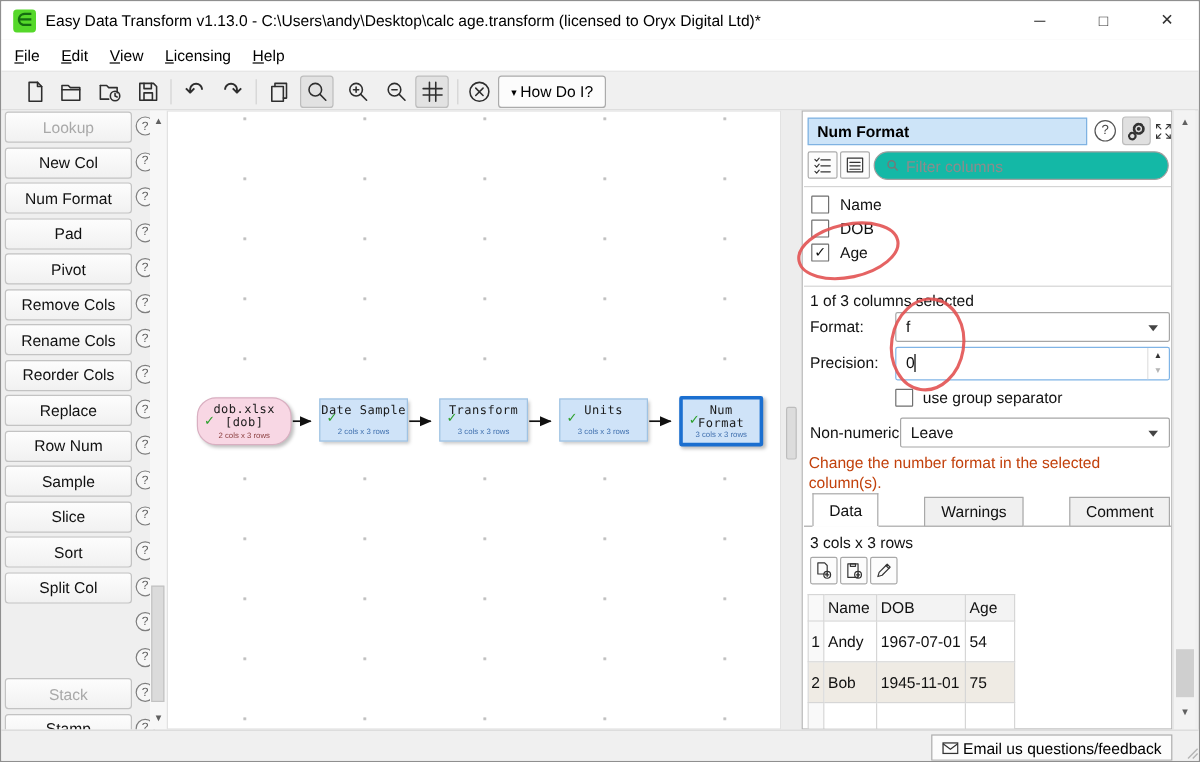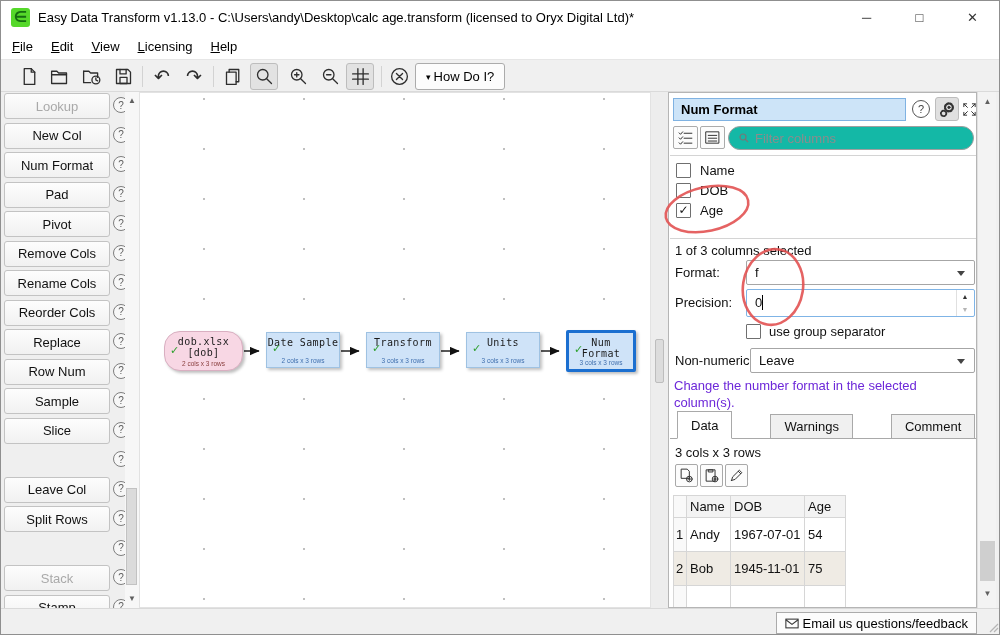--- a/index.html
+++ b/index.html
@@ -80,21 +80,21 @@
   .p-selinfo { position:absolute; left:6px; top:150px; }
   .p-label { position:absolute; left:6px; }
   .dd { position:absolute; border:1px solid #a6a6a6; background:#fff; border-radius:2px; height:25px; padding:4px 0 0 8px; }
   .dd .dd-caret { position:absolute; right:9px; top:10px; width:0; height:0; border-left:4.5px solid transparent; border-right:4.5px solid transparent; border-top:5px solid #444; }
   .spin { position:absolute; left:77px; top:196px; width:229px; height:28px; border:1px solid #7fb4e6; border-radius:2px; background:#fff; padding:5px 0 0 8px; }
   .spin .caret-line { display:inline-block; width:1px; height:15px; background:#000; vertical-align:text-bottom; margin-left:0px; }
   .spin-btns { position:absolute; right:1px; top:0; width:17px; height:26px; border-left:1px solid #e0e0e0; }
   .spin-btns div { height:13px; display:flex; align-items:center; justify-content:center; font-size:7px; color:#333; }
   .spin-btns .dn { color:#b5b5b5; }
   .p-groupsep { position:absolute; left:77px; top:231px; display:flex; align-items:flex-end; gap:8px; }
-  .p-desc { position:absolute; left:5px; top:284px; width:298px; line-height:17px; color:#6d28d9; }
+  .p-desc { position:absolute; left:5px; top:284px; width:298px; line-height:17px; color:#c2410c; }
   .tabs { position:absolute; left:8px; top:318px; height:28px; display:flex; align-items:flex-end; z-index:2;gap:36px; }
   .tab { border:1px solid #a9a9a9; background:#f0f0f0; height:25px; padding:0 13px; display:flex; align-items:center; margin-right:2px; font-size:13px; }
   .tab.active { background:#fff; height:28px; border-bottom:1px solid #fff; }
   .tab-line { position:absolute; left:1px; top:345px; width:307px; border-top:1px solid #a9a9a9; }
   .p-summary { position:absolute; left:6px; top:352px; }
   .mini-btn { position:absolute; top:371px; width:23px; height:23px; border:1px solid #a9a9a9; border-radius:2px; background:#fcfcfc; display:flex; align-items:center; justify-content:center; }
   .mini { width:17px; height:17px; stroke:#333; stroke-width:1.4; fill:none; stroke-linecap:round; stroke-linejoin:round; }
 
   
   #dtable { position:absolute; left:4px; top:402px; border-collapse:collapse; font-size:13px; }
@@ -295,30 +295,30 @@
             <button class="sb-btn">Sample</button>
             <span class="help-circ">?</span>
           </div>
 
           <div class="sb-row">
             <button class="sb-btn">Slice</button>
             <span class="help-circ">?</span>
           </div>
 
           <div class="sb-row">
-            <span class="help-circ">?</span>
-          </div>
-
-          <div class="sb-row">
-            <button class="sb-btn">Leave Col</button>
-            <span class="help-circ">?</span>
-          </div>
-
-          <div class="sb-row">
-            <button class="sb-btn">Split Rows</button>
+            <button class="sb-btn">Sort</button>
+            <span class="help-circ">?</span>
+          </div>
+
+          <div class="sb-row">
+            <button class="sb-btn">Split Col</button>
+            <span class="help-circ">?</span>
+          </div>
+
+          <div class="sb-row">
             <span class="help-circ">?</span>
           </div>
 
           <div class="sb-row">
             <span class="help-circ">?</span>
           </div>
 
           <div class="sb-row">
             <button class="sb-btn disabled">Stack</button>
             <span class="help-circ">?</span>

